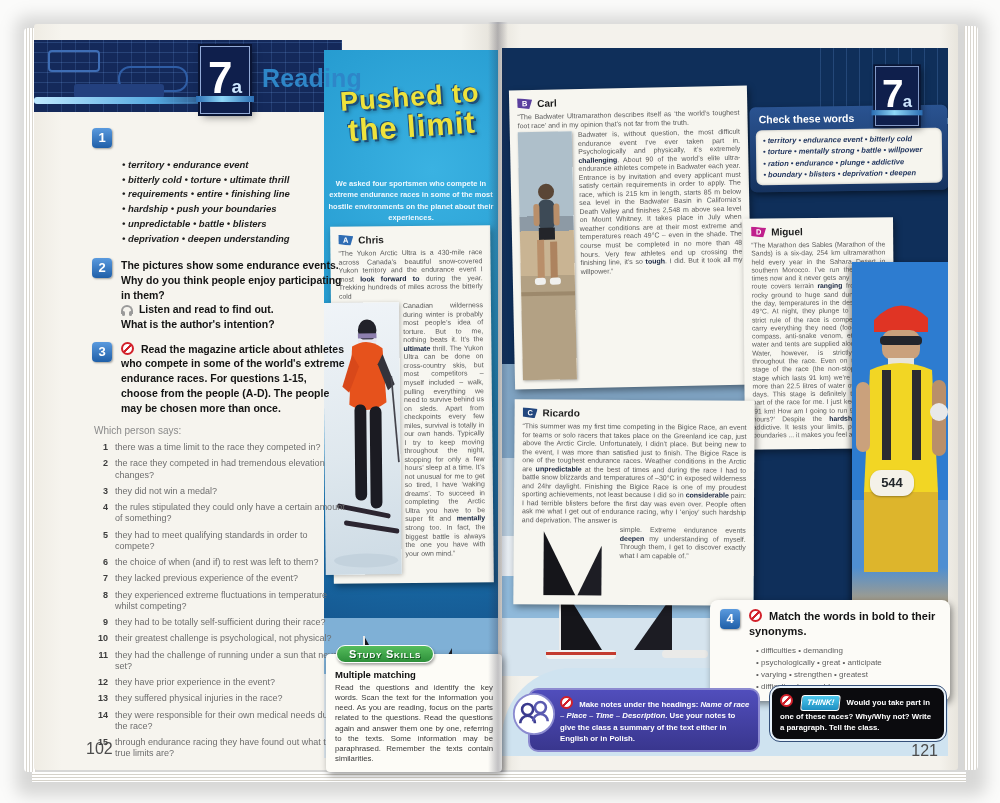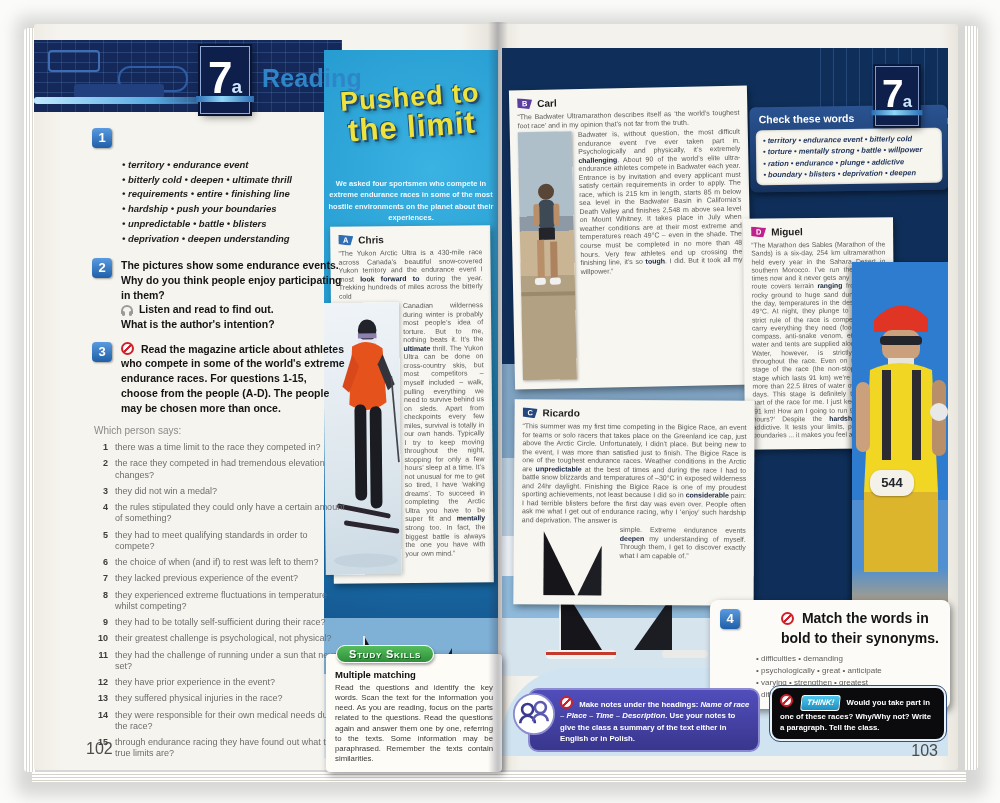--- a/index.html
+++ b/index.html
@@ -139,21 +139,21 @@
   .ricardo-card { position:absolute; left:12px; top:352px; width:240px; transform:rotate(.4deg); z-index:2; }
   .ric-row { display:flex; gap:6px; margin-top:1px; }
   .sail-spacer { flex:0 0 92px; height:70px; position:relative; }
   .ric-t2 { flex:1; }
 
   .band { position:absolute; left:4px; top:644px; width:446px; height:88px; background:#cfe3f0;
     border-top-left-radius:70px; z-index:4; }
 
   .ex4card { position:absolute; right:8px; top:576px; width:240px; z-index:6; background:#fcfbf7;
     border-radius:8px; box-shadow:2px 3px 7px rgba(0,0,0,.45); padding:9px 10px 8px; }
-  .ex4card .extext { font-size:14px;margin-left:32px; }
+  .ex4card .extext { font-size:11px; }
   .ex4list { margin:5px 0 0 36px; }
   .ex4list div { font-size:8px; color:#5f5f5f; line-height:1.5; }
 
   .notes { position:absolute; left:30px; top:664px; width:232px; z-index:7;
     background:linear-gradient(180deg,#514ebc,#39368e); border:2px solid #8c8ad0; border-radius:10px;
     padding:6px 8px 6px 30px; color:#fff; font-size:7.8px; font-weight:bold; line-height:1.45; }
   .notes .rb { font-weight:bold; } .notes .ri { font-style:italic; }
   .faces { position:absolute; left:-18px; top:2px; width:44px; height:44px; }
   .think { position:absolute; left:272px; top:662px; width:176px; z-index:7; background:#0b0b0e;
     border:2px solid #e8f2fa; outline:1px solid #35507a; border-radius:10px; padding:6px 8px;
@@ -186,21 +186,21 @@
     </div>
     <div class="reading">Reading</div>
 
     <div class="excol">
 
       <div class="ex">
         <div class="exnum">1</div>
       </div>
       <div class="wordlist">
         <div>• territory  • endurance event</div>
-        <div>• bitterly cold  • deepen  • ultimate thrill</div>
+        <div>• bitterly cold  • torture  • ultimate thrill</div>
         <div>• requirements  • entire  • finishing line</div>
         <div>• hardship  • push your boundaries</div>
         <div>• unpredictable  • battle  • blisters</div>
         <div>• deprivation  • deepen understanding</div>
       </div>
 
       <div class="ex">
         <div class="exnum">2</div>
         <div class="extext">
           <span>The pictures show some endurance events. Why do you think people enjoy participating in them?</span><br>
@@ -480,17 +480,17 @@
       <span class="no-icon"></span>
       <span><span>Make notes under the headings: </span><span class="rb ri">Name of race – Place – Time – Description</span><span>. Use your notes to give the class a summary of the text either in English or in Polish.</span></span>
     </div>
 
     <div class="think">
       <span class="no-icon"></span>
       <span class="think-logo">THINK!</span>
       <span>Would you take part in one of these races? Why/Why not? Write a paragraph. Tell the class.</span>
     </div>
 
-    <div class="pagenum pn-r">103</div>
+    <div class="pagenum pn-r">121</div>
   </div>
 
   <div class="spine"></div>
 </div>
 
 </body></html>

